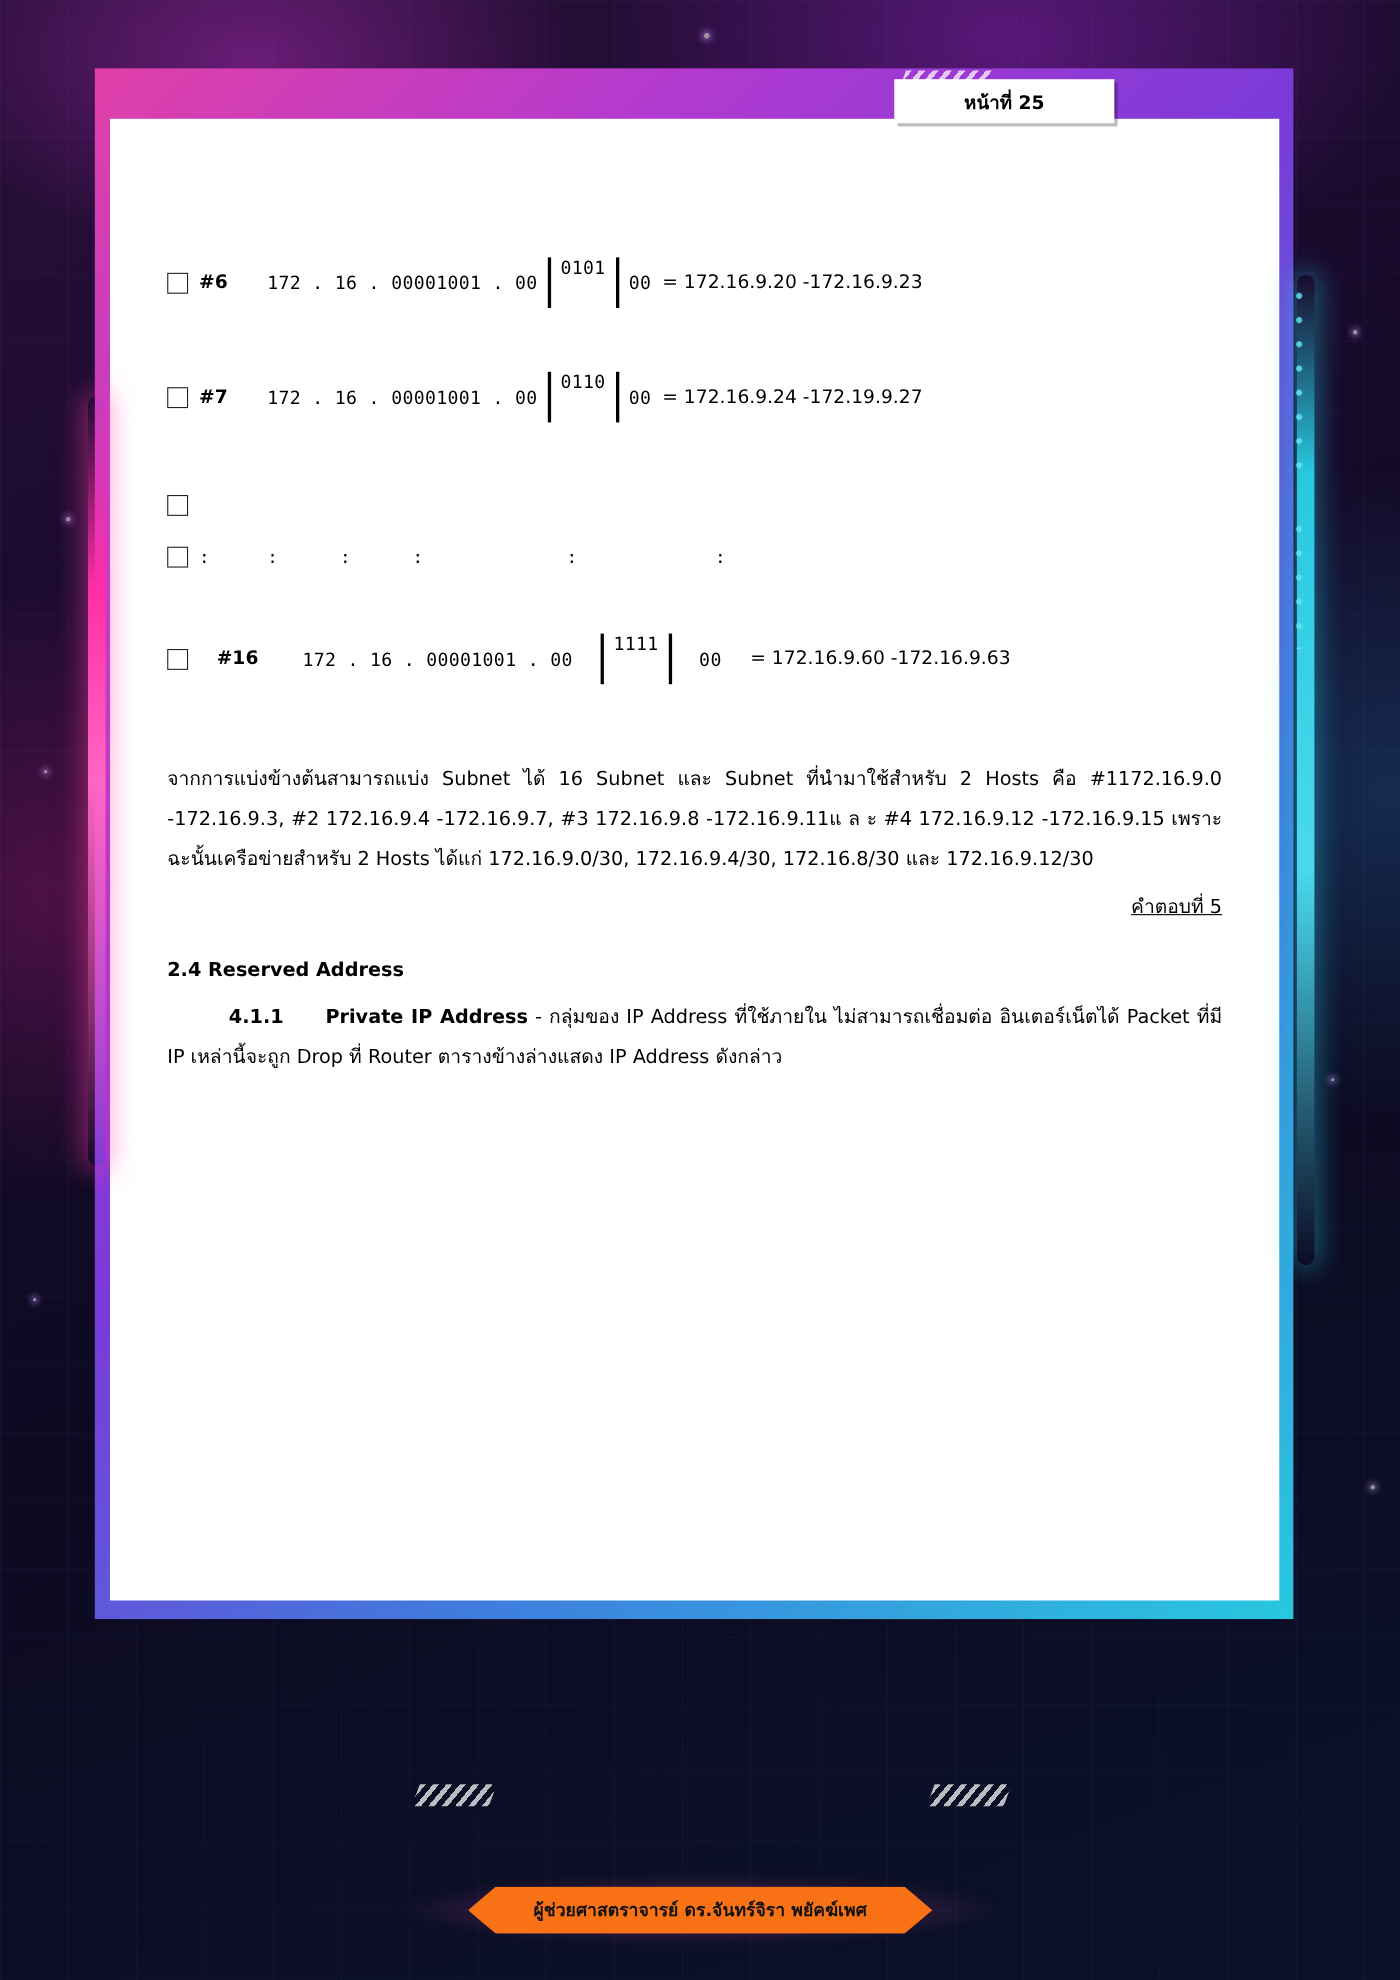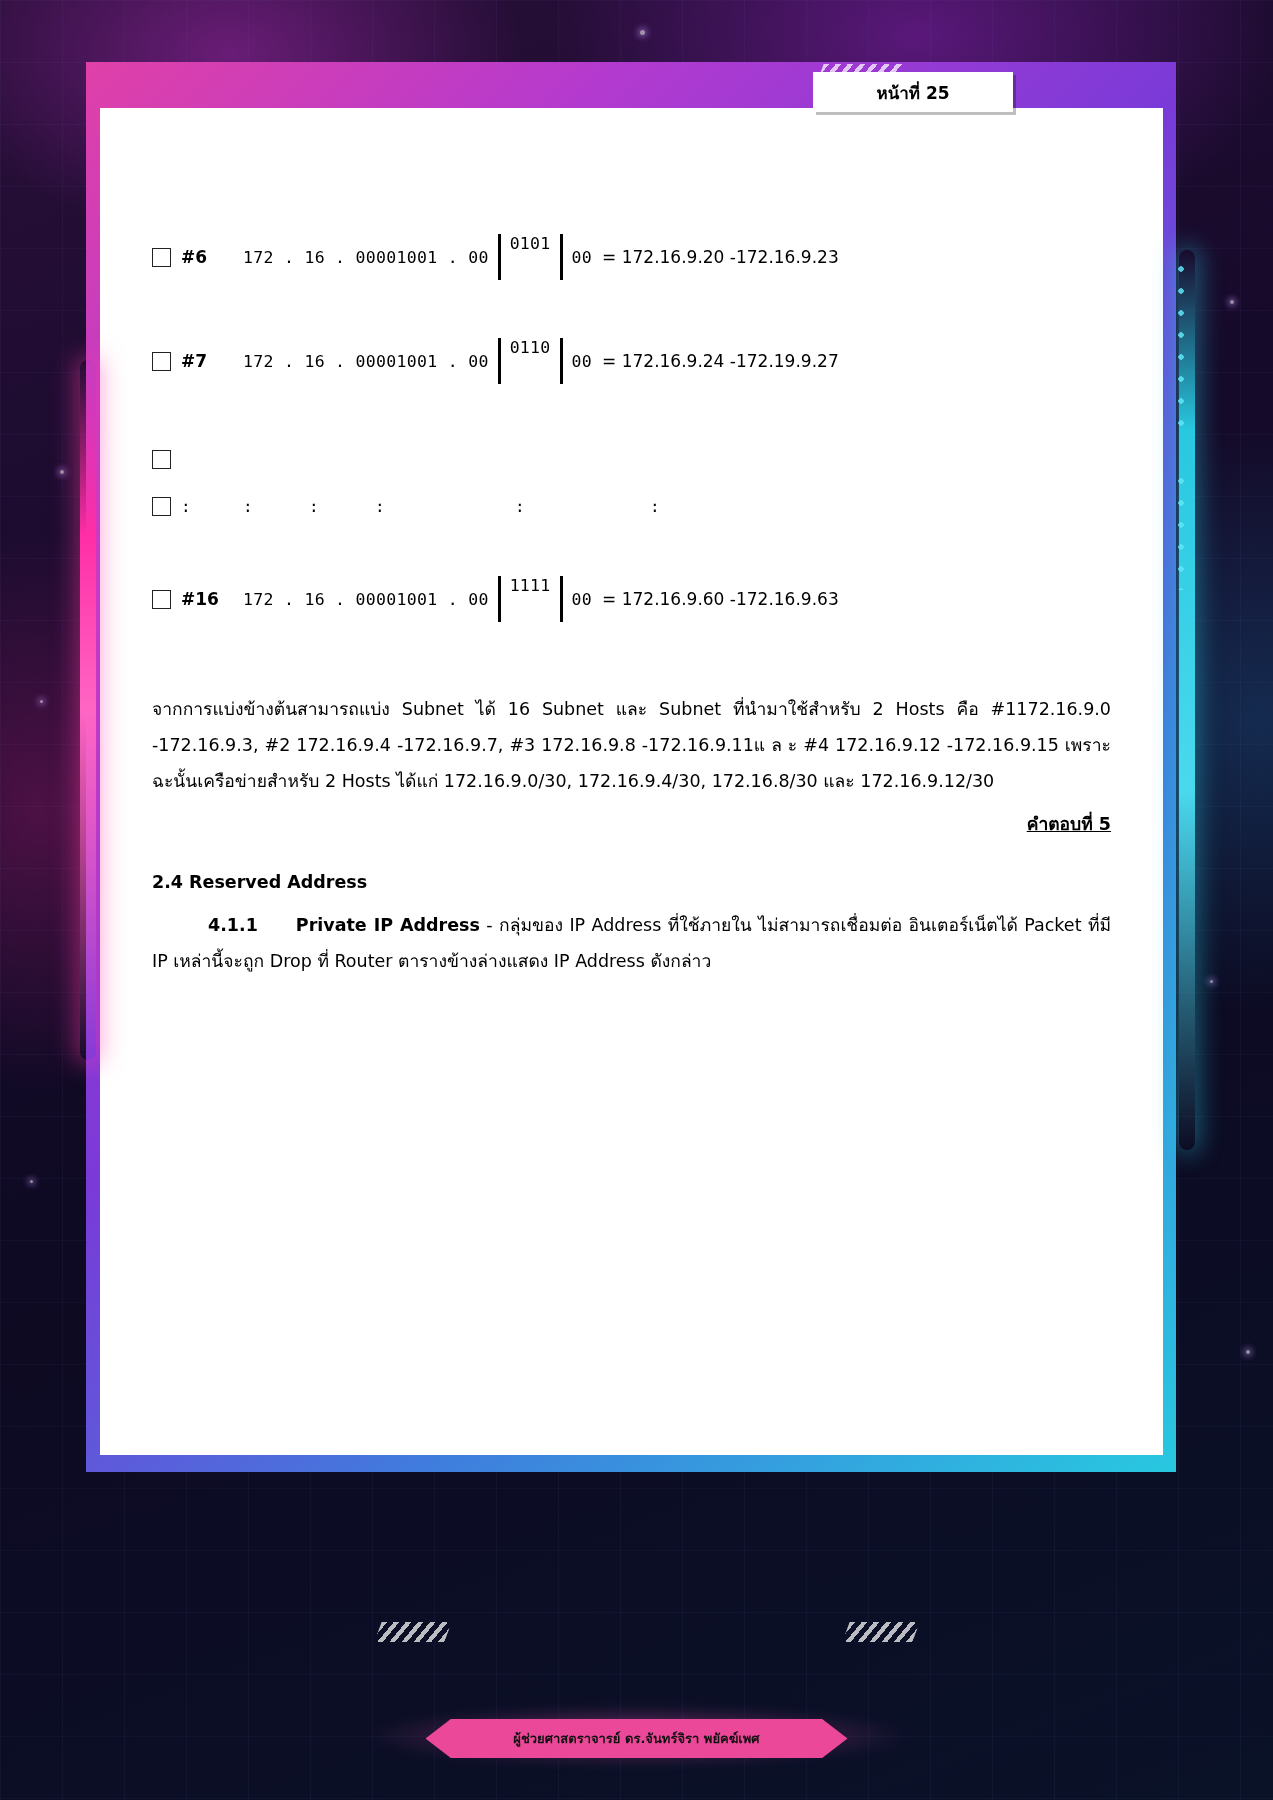--- a/index.html
+++ b/index.html
@@ -123,23 +123,23 @@
   }
 
   
   .footer-plate {
     position: absolute;
     left: 50%;
     transform: translateX(-50%);
     bottom: 42px;
     min-width: 330px;
     padding: 9px 46px;
-    background: #ec4899;
+    background: #f97316;
     color: #111;
-    font-size: 13px;
+    font-size: 16px;
     font-weight: bold;
     text-align: center;
     clip-path: polygon(6% 0, 94% 0, 100% 50%, 94% 100%, 6% 100%, 0 50%);
   }
   .footer-glow {
     position: absolute;
     left: 50%;
     transform: translateX(-50%);
     bottom: 34px;
     width: 560px;
@@ -215,21 +215,21 @@
   .para {
     font-size: 17.5px;
     line-height: 2.05;
     text-align: justify;
     margin: 0 0 10px 0;
   }
   .para.indent { text-indent: 56px; }
 
   .answer-tag {
     float: right;
-    font-weight: bold;
+    font-weight: normal;
     text-decoration: underline;
     font-size: 17.5px;
   }
 
   .heading {
     font-weight: bold;
     font-size: 17.5px;
     margin: 34px 0 16px 0;
   }
   .sub-num { font-weight: bold; }
@@ -301,21 +301,21 @@
   <div class="colon-row" style="margin-bottom:60px;">
     <span class="chk"></span>
     <span class="col" style="width:62px;">:</span>
     <span class="col" style="width:66px;">:</span>
     <span class="col" style="width:66px;">:</span>
     <span class="col" style="width:140px;">:</span>
     <span class="col" style="width:135px;">:</span>
     <span class="col">:</span>
   </div>
 
-  <div class="subnet-row" style="margin-bottom:70px;">
+  <div class="subnet-row" style="margin-bottom:70px;gap:16px;">
     <span class="chk"></span>
     <span class="row-label">#16</span>
     <span class="mono">172 .  16 .  00001001 . 00</span>
     <span class="seg-mid">
       <span class="bar"></span>
       <span class="mono">1111</span>
       <span class="bar"></span>
     </span>
     <span class="mono">00</span>
     <span class="plain" style="margin-left:10px;">= 172.16.9.60 -172.16.9.63</span>

